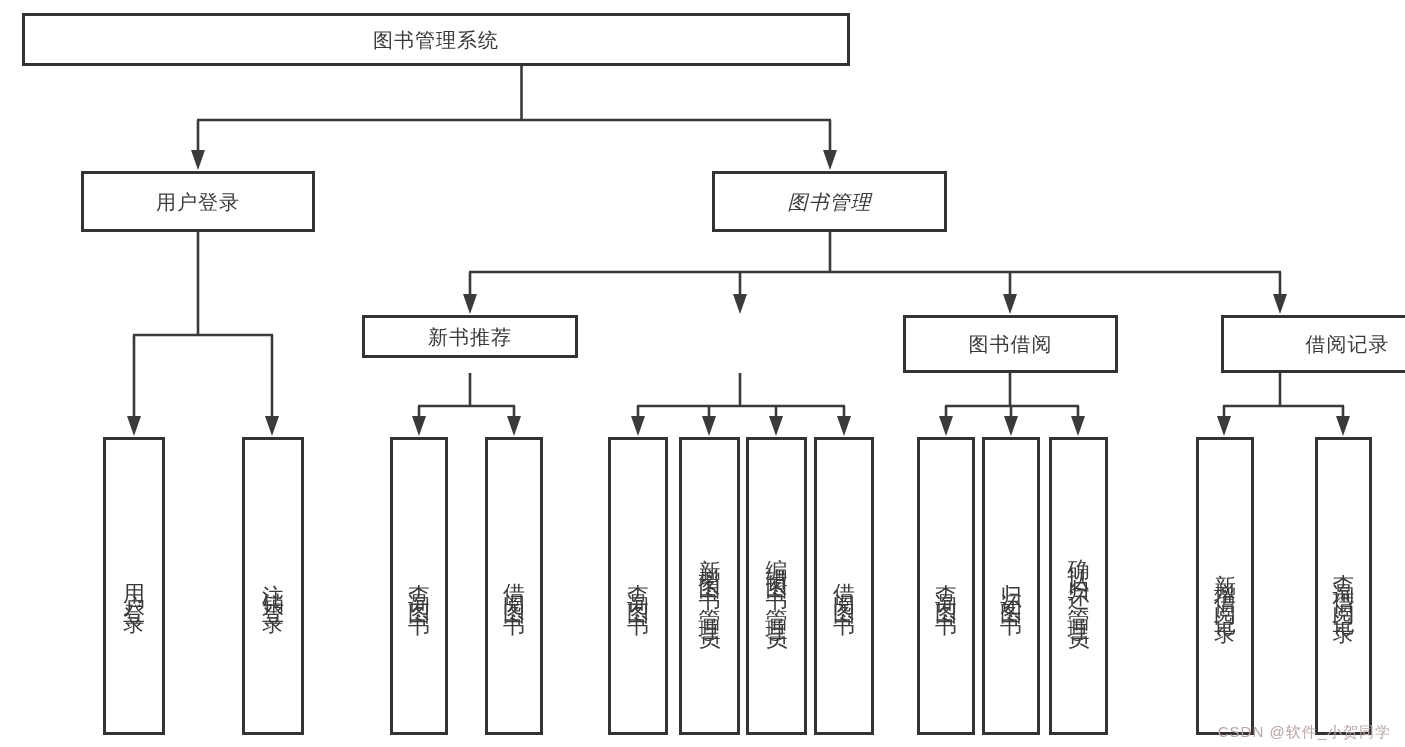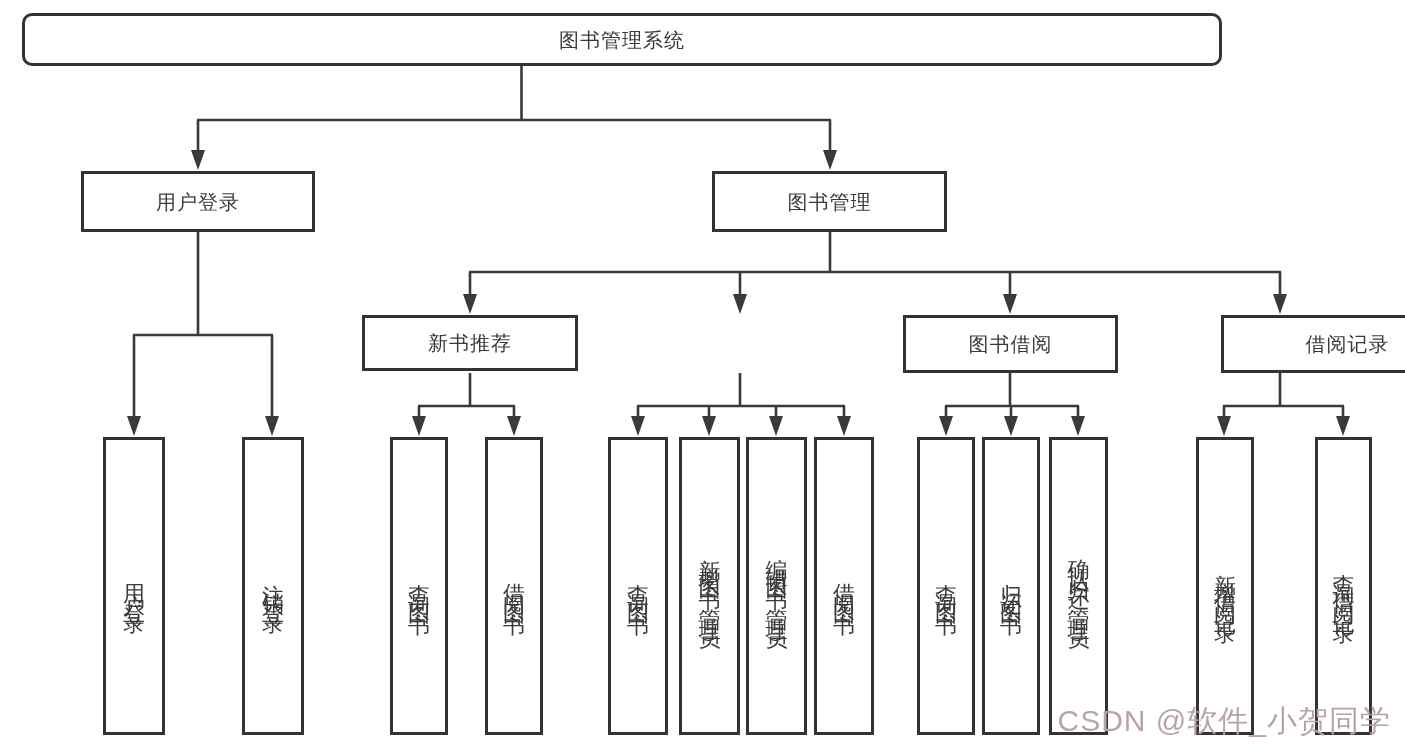--- a/index.html
+++ b/index.html
@@ -25,21 +25,21 @@
   .vnode {
     writing-mode:vertical-rl;
     text-orientation:mixed;
     font-size:22px;
     letter-spacing:10px;
     line-height:1;
   }
   .watermark {
     position:absolute;
     right:14px; bottom:5px;
-    font-size:30px;
+    font-size:15px;
     letter-spacing:1px;
     color:var(--watermark,#b8a4a4);
     z-index:5;
   }
 </style>
 </head>
 <body>
 
 <div class="stage">
 
@@ -76,26 +76,26 @@
       <polygon points="769,416 783,416 776,436"></polygon>
       <polygon points="837,416 851,416 844,436"></polygon>
       <polygon points="939,416 953,416 946,436"></polygon>
       <polygon points="1004,416 1018,416 1011,436"></polygon>
       <polygon points="1071,416 1085,416 1078,436"></polygon>
       <polygon points="1217,416 1231,416 1224,436"></polygon>
       <polygon points="1336,416 1350,416 1343,436"></polygon>
     </g>
   </svg>
 
-  <div class="node" style="left:22px; top:13px; width:1200px; height:53px;border-radius:10px;">图书管理系统</div>
+  <div class="node" style="left:22px; top:13px; width:828px; height:53px;">图书管理系统</div>
 
   <div class="node" style="left:81px; top:171px; width:234px; height:61px;">用户登录</div>
-  <div class="node" style="left:712px; top:171px; width:235px; height:61px;">图书管理</div>
+  <div class="node" style="left:712px; top:171px; width:235px; height:61px;font-style:italic;">图书管理</div>
 
-  <div class="node" style="left:362px; top:315px; width:216px; height:56px;">新书推荐</div>
+  <div class="node" style="left:362px; top:315px; width:216px; height:43px;">新书推荐</div>
   <div class="node" style="left:903px; top:315px; width:215px; height:58px;">图书借阅</div>
   <div class="node" style="left:1173px; top:315px; width:253px; height:58px;margin-left:48px;">借阅记录</div>
 
   <div class="node vnode" style="left:103px; top:437px; width:62px; height:298px;">用户登录</div>
   <div class="node vnode" style="left:242px; top:437px; width:62px; height:298px;">注销登录</div>
 
   <div class="node vnode" style="left:390px; top:437px; width:58px; height:298px;">查询图书</div>
   <div class="node vnode" style="left:485px; top:437px; width:58px; height:298px;">借阅图书</div>
 
   <div class="node vnode" style="left:608px; top:437px; width:60px; height:298px;">查询图书</div>

